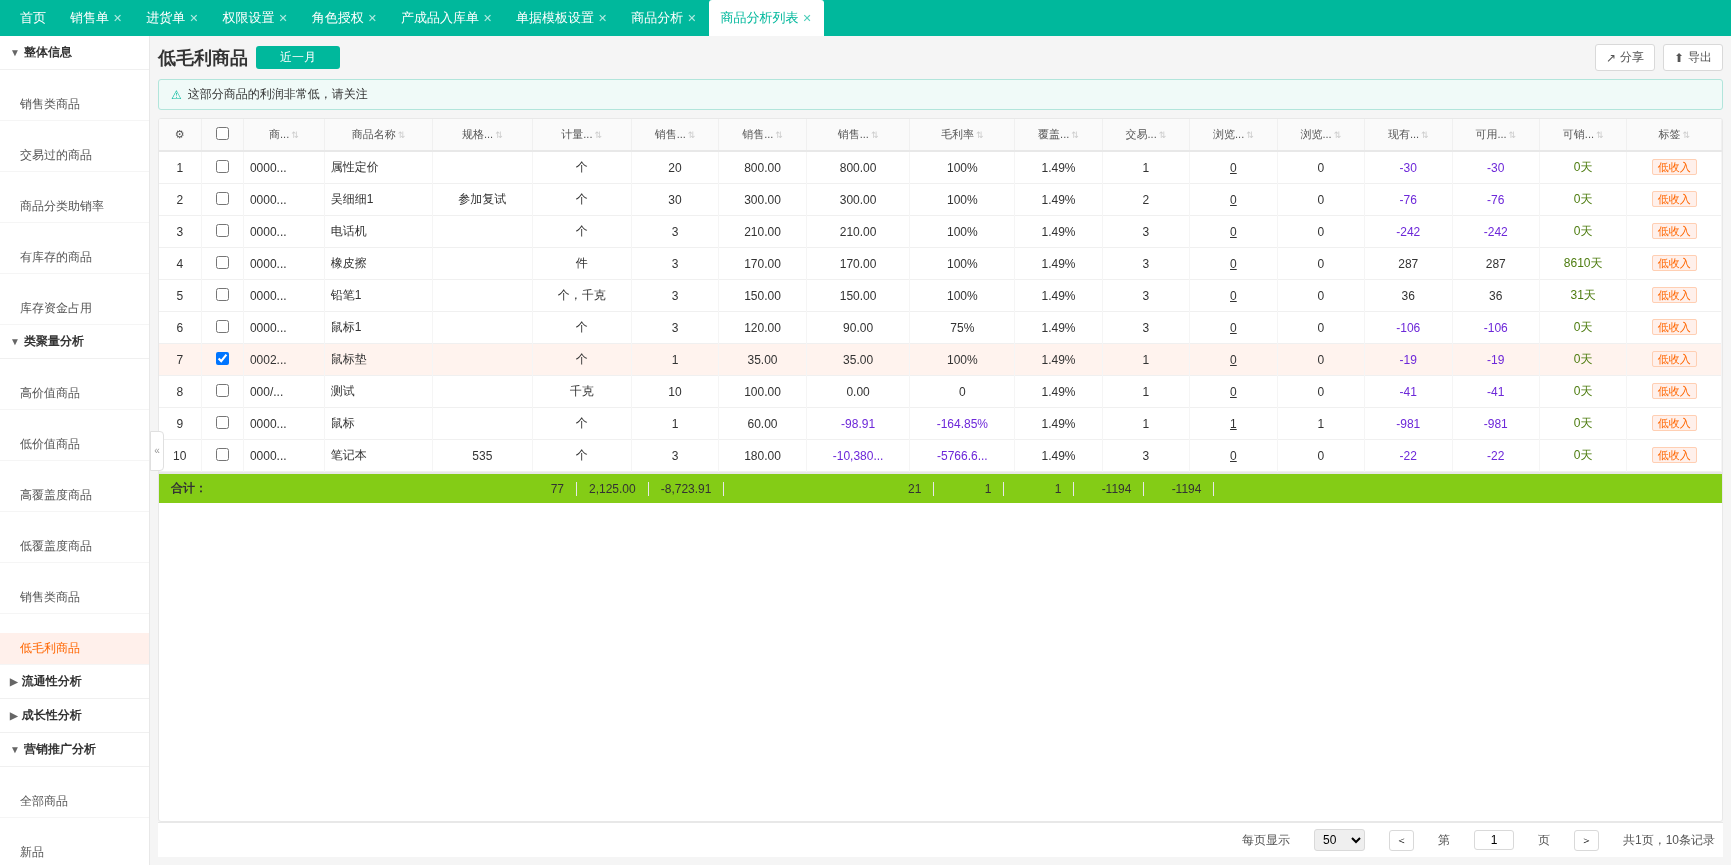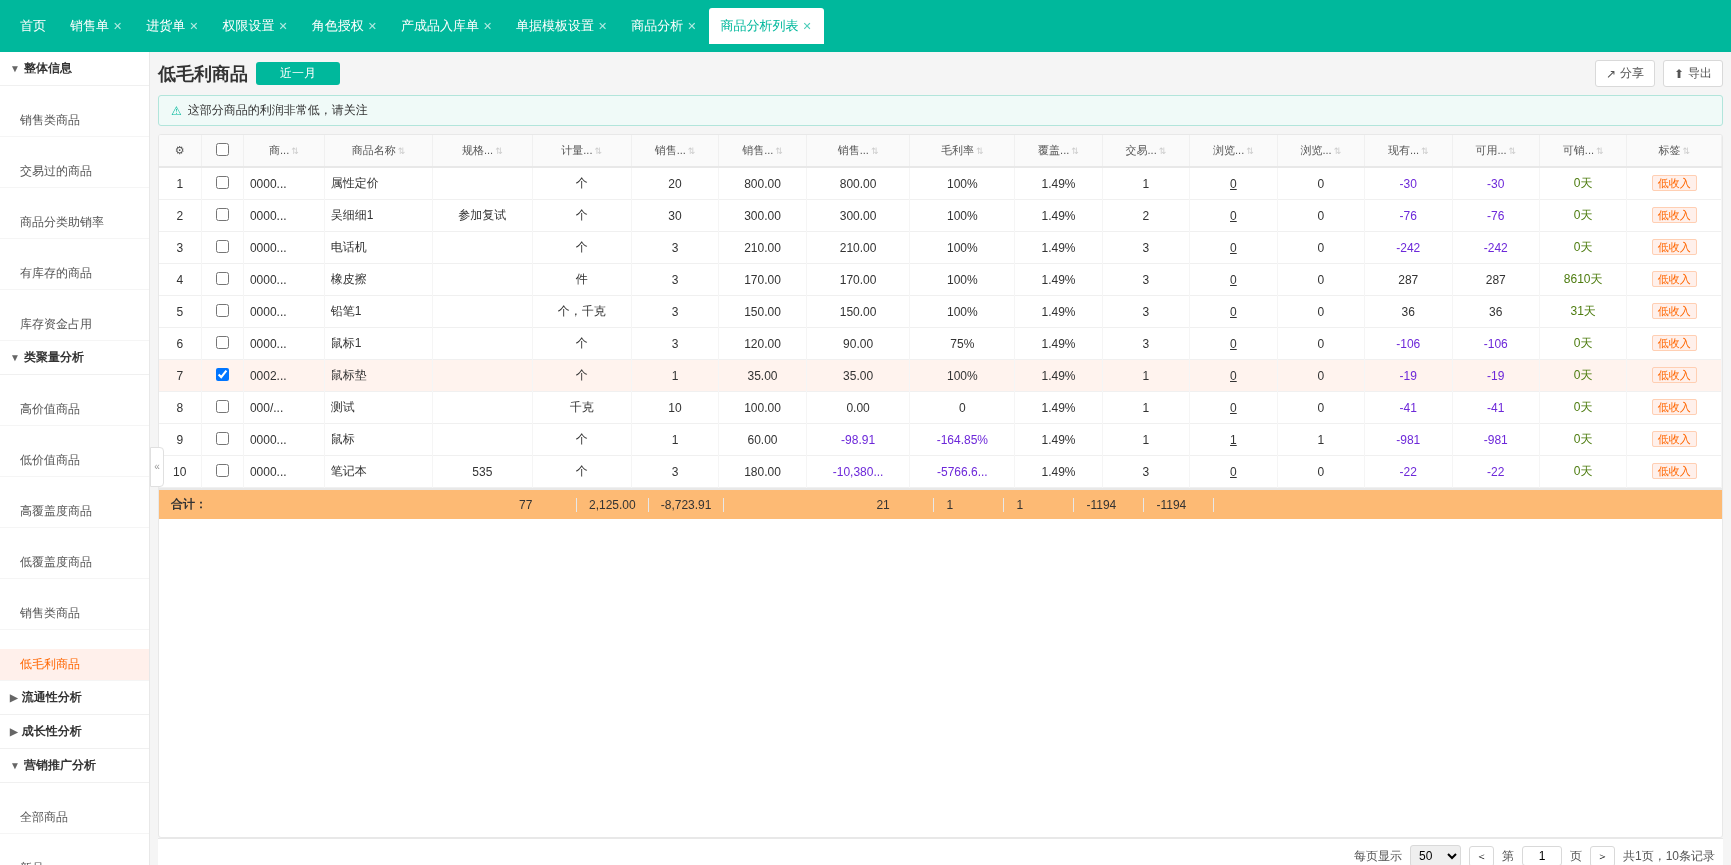--- a/index.html
+++ b/index.html
@@ -3,21 +3,21 @@
   <meta charset="utf-8">
   <style>
     * { box-sizing: border-box; margin: 0; padding: 0; }
     body { font-family: 'Microsoft YaHei', Arial, sans-serif; font-size: 12px; background: #f5f5f5; color: #333; }
 
     
     .top-nav {
       background: #00b89c;
       display: flex;
       align-items: center;
-      height: 52px;
+      height: 36px;
       padding: 0 8px;
     }
     .top-nav .nav-item {
       color: #fff;
       padding: 0 12px;
       height: 36px;
       display: flex;
       align-items: center;
       cursor: pointer;
       font-size: 13px;
@@ -211,47 +211,47 @@
       border-radius: 2px;
       font-size: 11px;
       margin-top: 38px;
     }
     .red-text { color: #6d28d9; }
     .orange-text { color: #4d7c0f; }
     .link-style { color: #333; text-decoration: underline; cursor: pointer; }
 
     
     .table-footer {
-      background: #fdba74;
+      background: #84cc16;
       border-top: 2px solid #e8e8e8;
       display: flex;
       align-items: center;
       padding: 6px 12px;
       font-size: 12px;
       color: #333;
     }
     .footer-label { font-weight: bold; margin-right: 20px; }
     .footer-cell {
       padding: 0 12px;
       min-width: 70px;
-      text-align: left;
+      text-align: right;
       border-right: 1px solid #e8e8e8;
     }
 
     
     .bottom-bar {
       display: flex;
       align-items: center;
       justify-content: flex-end;
       padding: 6px 8px;
       background: #fff;
       border-top: 1px solid #e8e8e8;
       font-size: 12px;
       color: #555;
-      gap: 8px;
+      gap: 24px;
     }
     .page-size-select {
       border: 1px solid #d9d9d9;
       padding: 2px 4px;
       border-radius: 3px;
       font-size: 12px;
     }
     .page-btn {
       border: 1px solid #d9d9d9;
       background: #fff;

